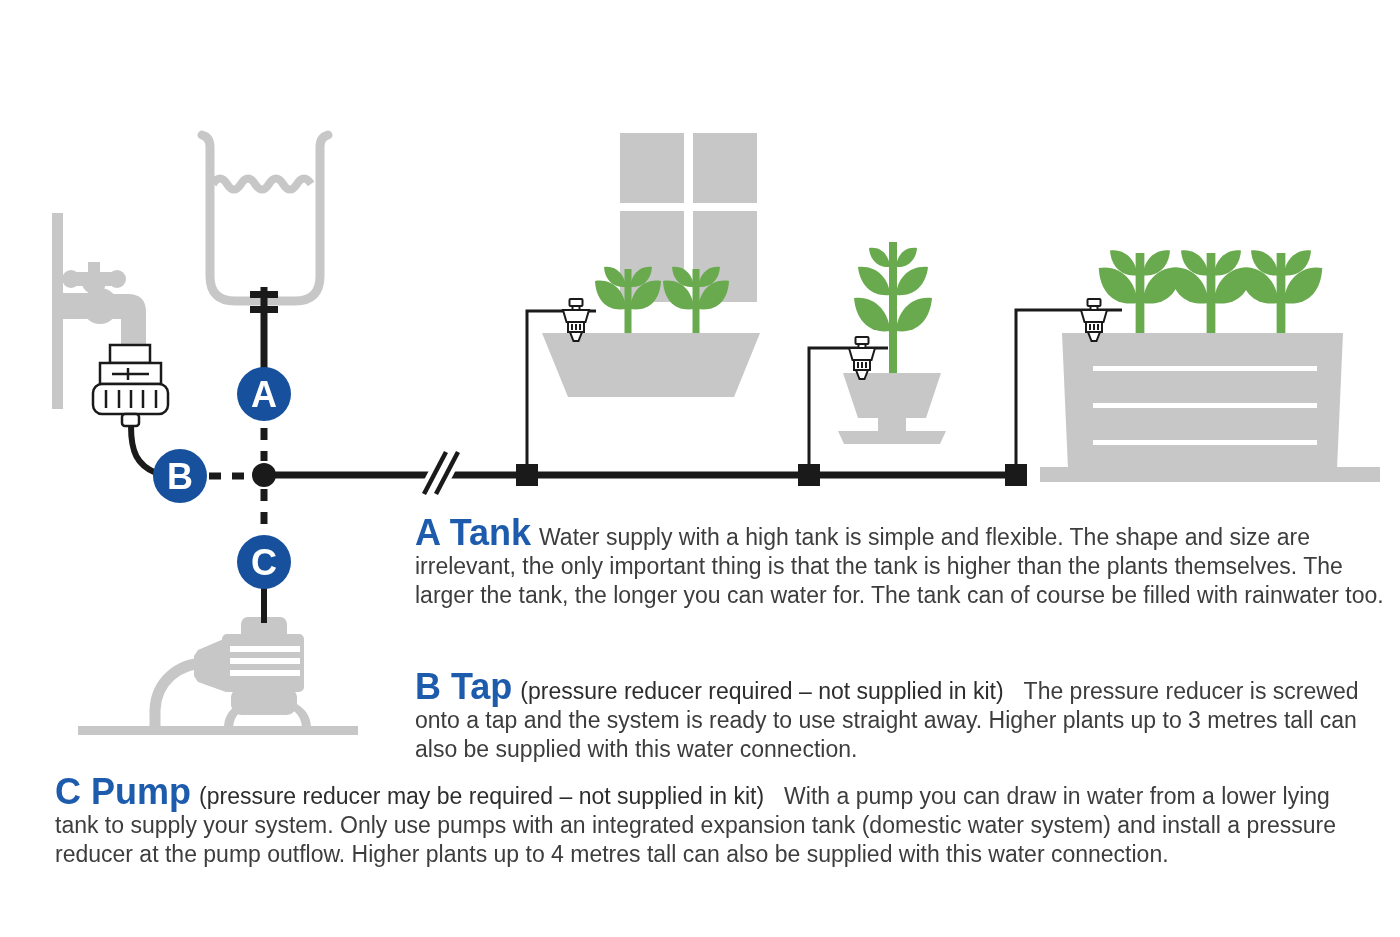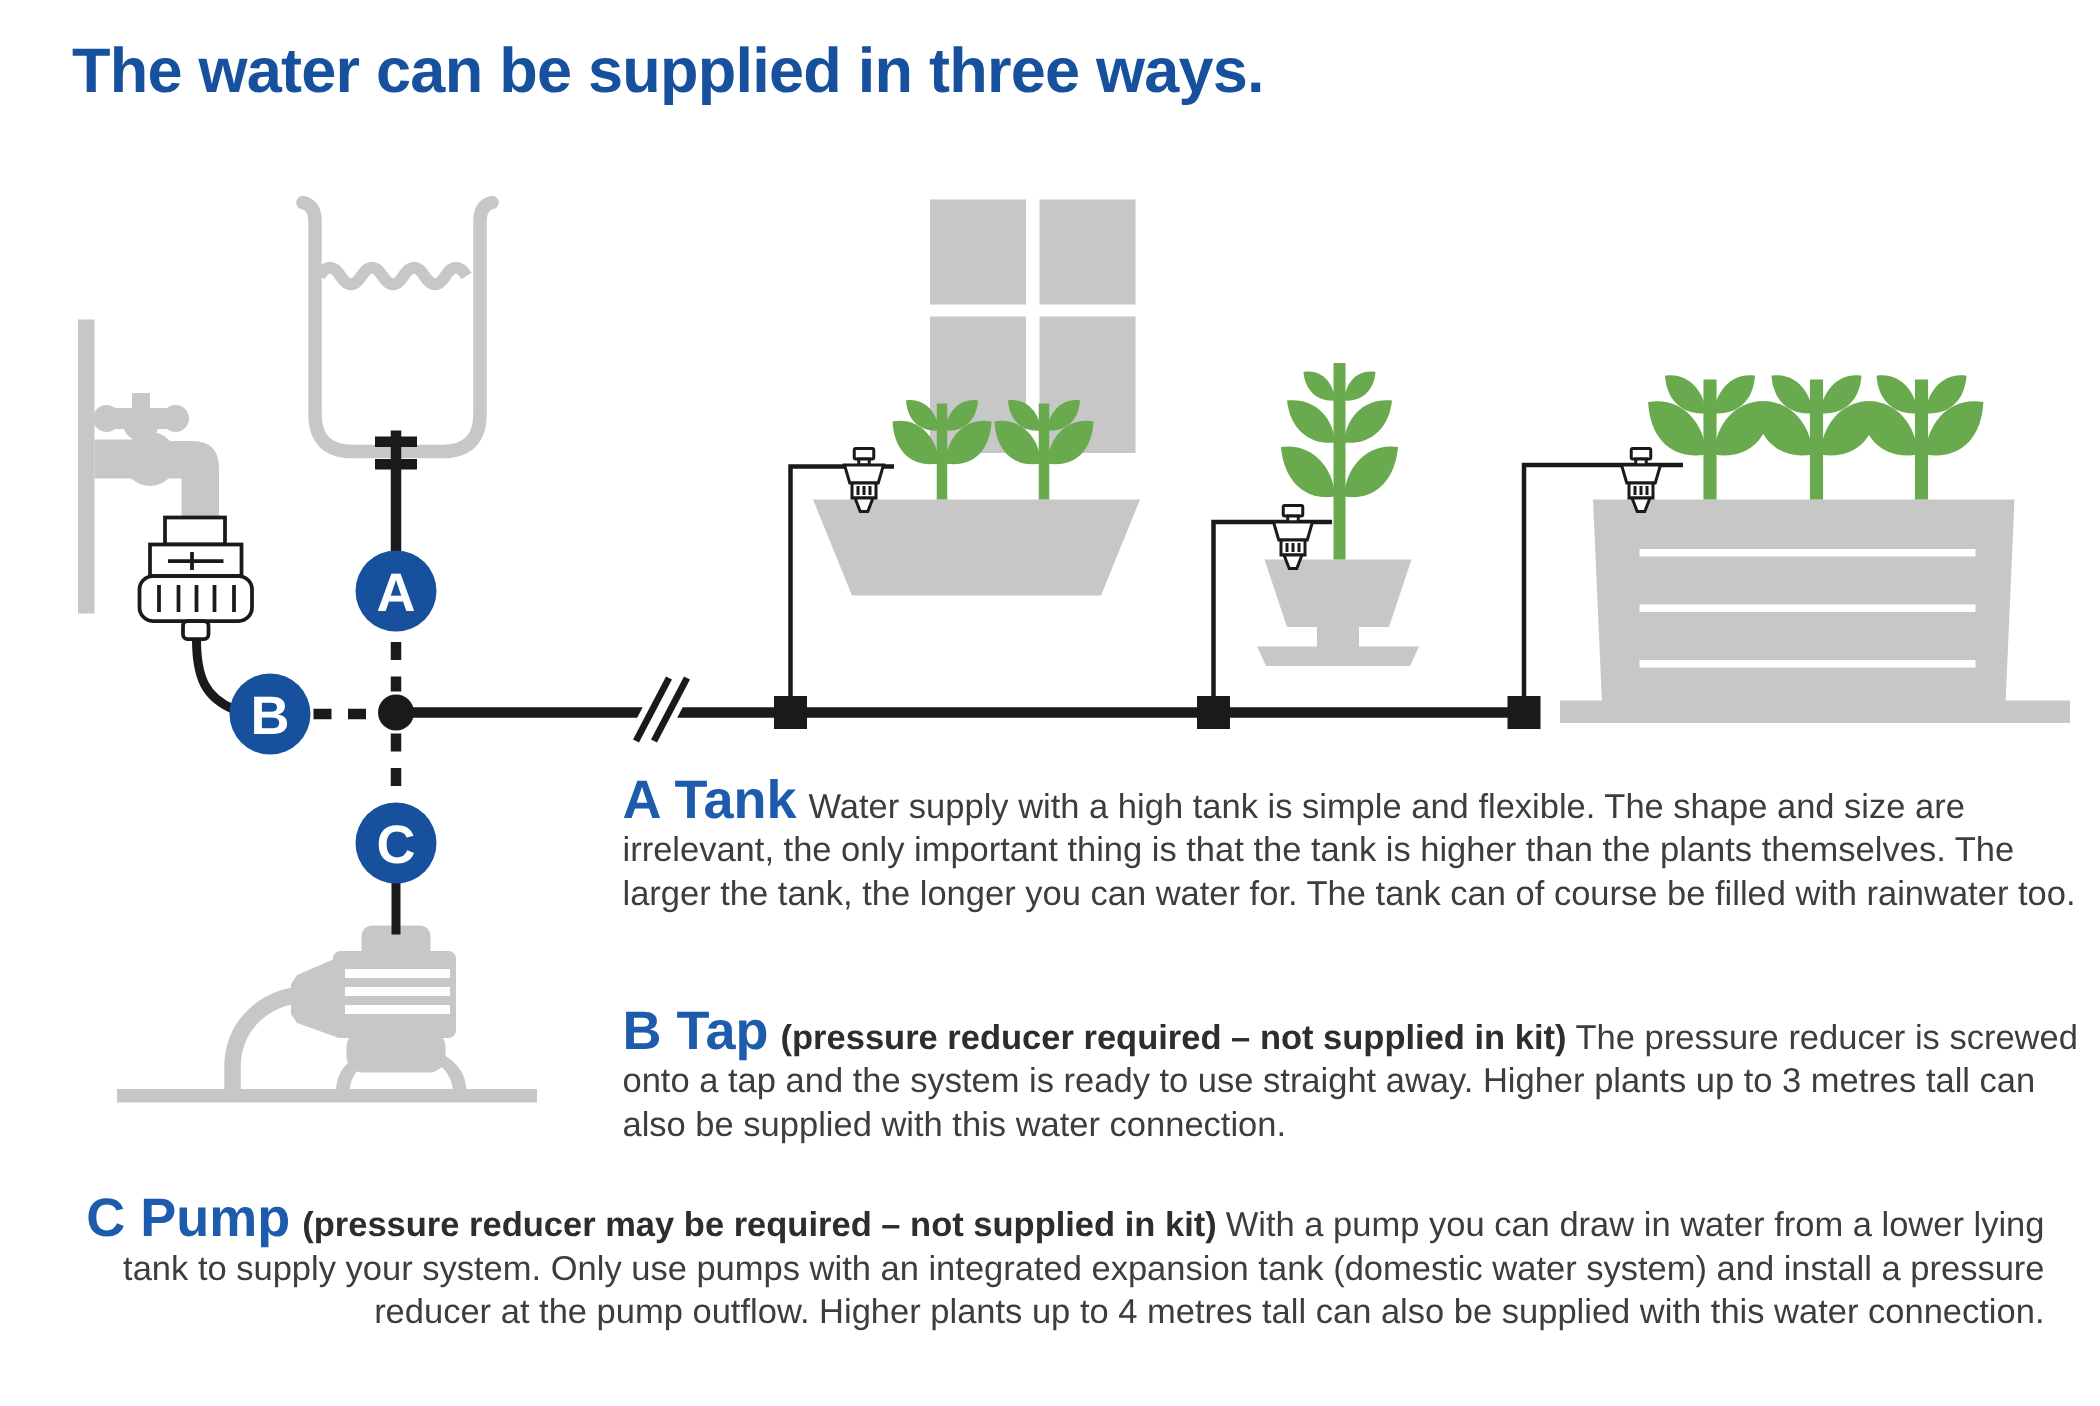--- a/index.html
+++ b/index.html
@@ -3,24 +3,24 @@
 <meta charset="utf-8">
 <style>
   html,body{margin:0;padding:0;background:#fff;}
   .page{position:relative;width:1400px;height:937px;background:#fff;overflow:hidden;
         font-family:"Liberation Sans",sans-serif;}
   .page-title{position:absolute;left:48px;top:24px;margin:0;
         font:bold 42px/1.1 "Liberation Sans",sans-serif;color:var(--blue);letter-spacing:-0.5px;}
   .diagram{position:absolute;left:0;top:0;}
   .sec{position:absolute;font:23px/29px "Liberation Sans",sans-serif;color:var(--text);}
   .sec .h{font-weight:bold;font-size:36px;color:var(--blue-bright);margin-right:8px;}
-  .sec .bn{font-weight:bold;color:var(--text-bold);margin-right:6px;}
+  .sec .bn{font-weight:normal;color:var(--text-bold);margin-right:20px;}
   .sec-a{left:415px;top:518px;width:978px;}
   .sec-b{left:415px;top:672px;width:978px;}
-  .sec-c{left:55px;top:797px;width:1308px;text-align:right;}
+  .sec-c{left:55px;top:777px;width:1308px;}
   
   .gray{fill:var(--gray);}
   .grayStroke{stroke:var(--gray);fill:none;}
   .green{fill:var(--green);}
   .blue{fill:var(--blue);}
   .blackfill{fill:var(--line);}
   .pipe7{stroke:var(--line);stroke-width:7;}
   .pipe6{stroke:var(--line);stroke-width:6;}
   .dash7{stroke:var(--line);stroke-width:7;stroke-dasharray:12 11;}
   .thin3{stroke:var(--line);stroke-width:3;fill:none;}
@@ -28,21 +28,20 @@
   .pr rect{fill:#fff;stroke:var(--line);stroke-width:2.5;}
   .pr line{stroke:var(--line);stroke-width:2.5;}
   .stake rect,.stake polygon{fill:#fff;stroke:var(--line);stroke-width:2;}
   .stake line{stroke:var(--line);stroke-width:2;}
 </style>
 </head>
 <body>
 
 <div class="page">
 
-  <h1 class="page-title">The water can be supplied in three ways.</h1>
 
   <svg class="diagram" width="1400" height="937" viewBox="0 0 1400 937" xmlns="http://www.w3.org/2000/svg">
 
     <defs>
       <g id="plant-s" class="green">
         <rect x="-3.5" y="-64" width="7" height="64"></rect>
         <path d="M-2,-24 C-20,-21 -32,-32 -33,-52 C-16,-55 -3,-42 -2,-24 Z"></path>
         <path d="M2,-24 C20,-21 32,-32 33,-52 C16,-55 3,-42 2,-24 Z"></path>
         <path d="M-2,-46 C-14,-45 -23,-52 -24,-66 C-12,-68 -3,-58 -2,-46 Z"></path>
         <path d="M2,-46 C14,-45 23,-52 24,-66 C12,-68 3,-58 2,-46 Z"></path>

